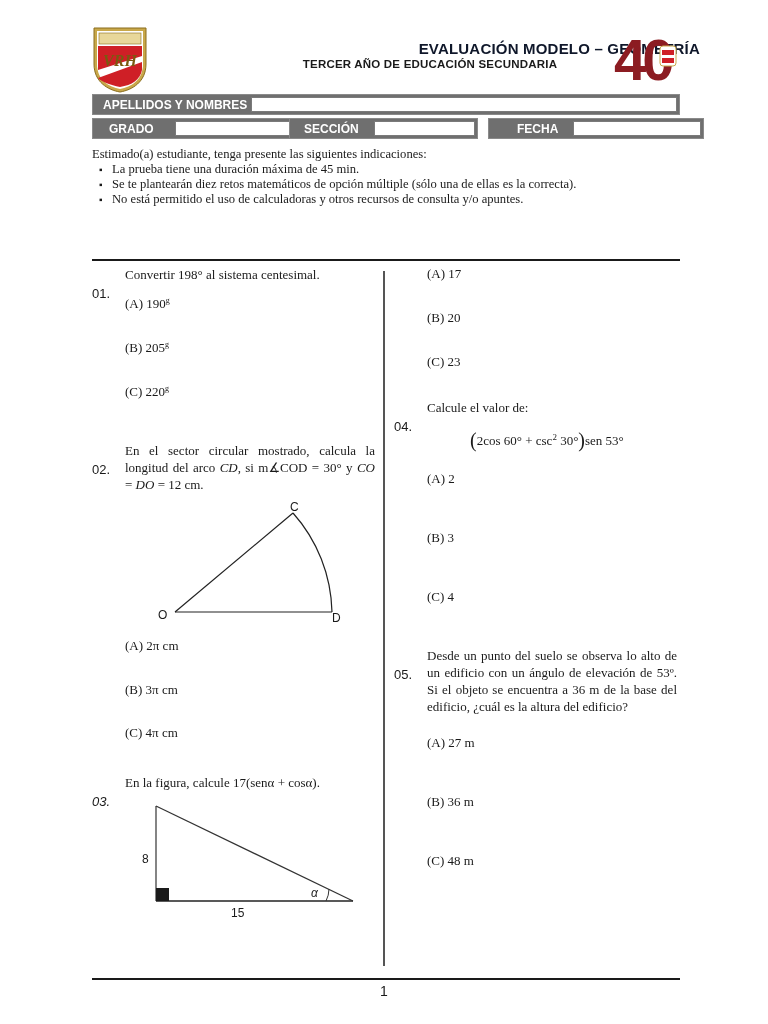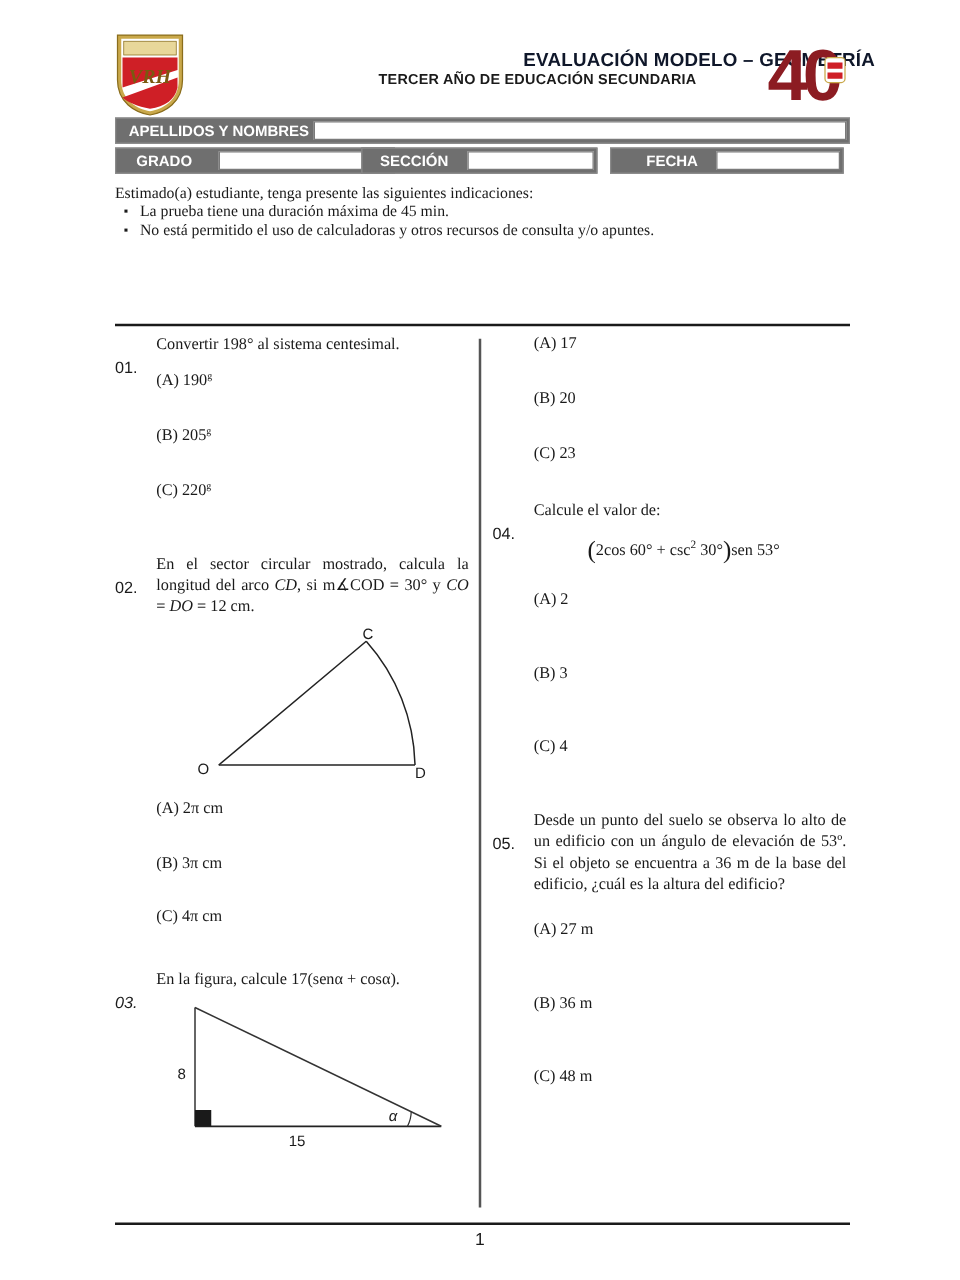--- a/index.html
+++ b/index.html
@@ -78,29 +78,30 @@
 <div class="abs bar" style="left:92px; top:118px; width:224px; height:21px;">
   <span class="bar-label" style="left:16px;">GRADO</span>
   <div class="field" style="left:82px; top:2px; right:2px; bottom:2px;"></div>
 </div>
 
 <div class="abs bar" style="left:289px; top:118px; width:189px; height:21px;">
   <span class="bar-label" style="left:14px;">SECCIÓN</span>
   <div class="field" style="left:84px; top:2px; right:2px; bottom:2px;"></div>
 </div>
 
-<div class="abs bar" style="left:488px; top:118px; width:187px; height:21px;">
+<div class="abs bar" style="left:488px; top:118px; width:216px; height:21px;">
   <span class="bar-label" style="left:28px;">FECHA</span>
   <div class="field" style="left:84px; top:2px; right:2px; bottom:2px;"></div>
 </div>
 
 <div class="abs instr">
   <div>Estimado(a) estudiante, tenga presente las siguientes indicaciones:</div>
   <ul>
     <li>La prueba tiene una duración máxima de 45 min.</li>
+    <li>Se te plantearán diez retos matemáticos de opción múltiple (sólo una de ellas es la correcta).</li>
     <li>No está permitido el uso de calculadoras y otros recursos de consulta y/o apuntes.</li>
   </ul>
 </div>
 
 <div class="abs rule-top"></div>
 <div class="abs col-divider"></div>
 
 <div class="abs qnum" style="left:92px; top:266px;">01.</div>
 <div class="abs qtext" style="left:125px; top:266px; width:250px;">Convertir 198° al sistema centesimal.</div>
 <div class="abs opt" style="left:125px; top:296px;"><span>(A) 190</span><sup class="g">g</sup></div>

